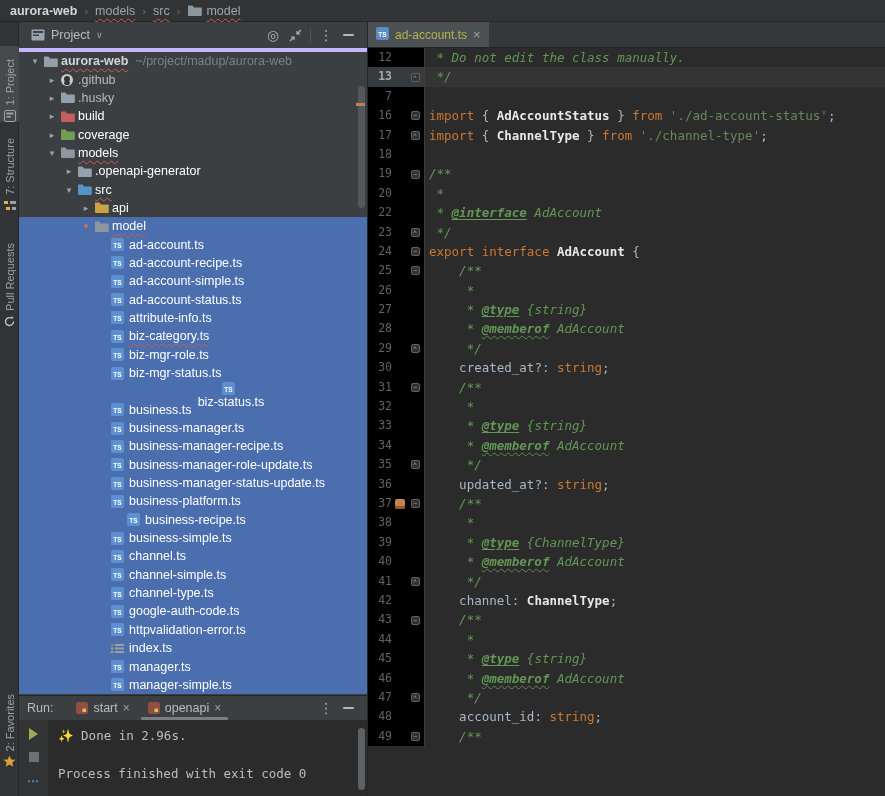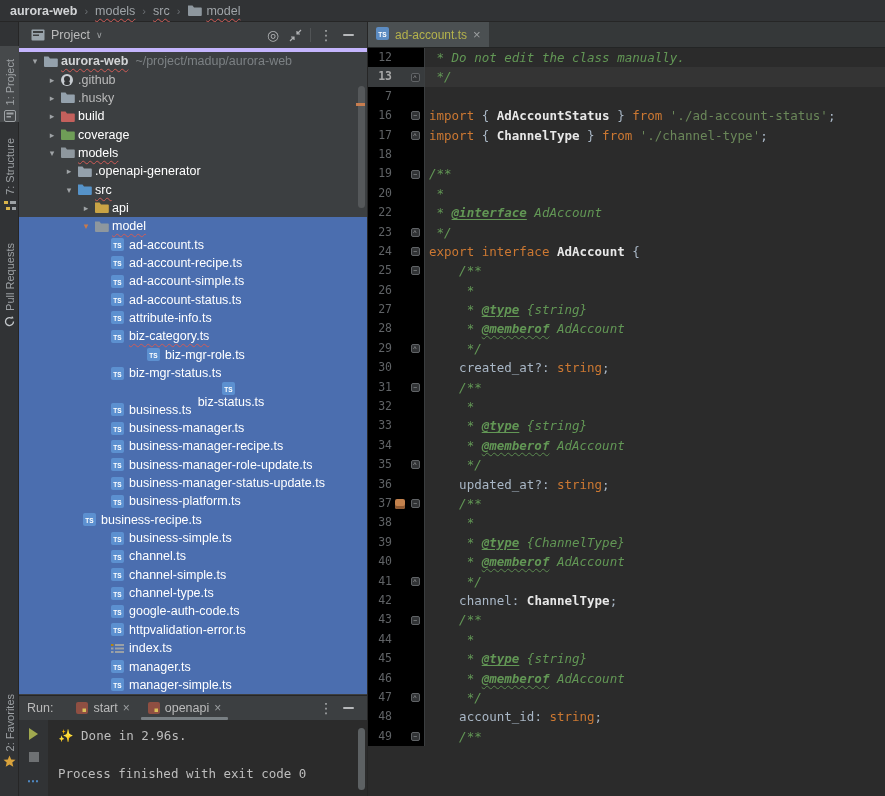--- a/index.html
+++ b/index.html
@@ -352,21 +352,21 @@
         <div class="t-row selected" style="padding-left: 76px;">
           <span class="t-chev"></span>
           <span class="t-ico">
             <svg width="13" height="13" viewBox="0 0 13 13">
               <rect width="13" height="13" rx="2" fill="#5f97d6" opacity="0.85"></rect>
               <text x="6.5" y="9.5" font-size="6.5" font-family="Liberation Sans" font-weight="bold" fill="#ffffff" text-anchor="middle">TS</text>
             </svg>
           </span>
           <span class="t-name c-white wavy-red">biz-category.ts</span>
         </div>
-        <div class="t-row selected" style="padding-left: 112px;">
+        <div class="t-row selected" style="padding-left: 76px;">
           <span class="t-chev"></span>
           <span class="t-ico">
             <svg width="13" height="13" viewBox="0 0 13 13">
               <rect width="13" height="13" rx="2" fill="#5f97d6" opacity="0.85"></rect>
               <text x="6.5" y="9.5" font-size="6.5" font-family="Liberation Sans" font-weight="bold" fill="#ffffff" text-anchor="middle">TS</text>
             </svg>
           </span>
           <span class="t-name c-white">biz-mgr-role.ts</span>
         </div>
         <div class="t-row selected" style="padding-left: 76px;">
@@ -442,21 +442,21 @@
         <div class="t-row selected" style="padding-left: 76px;">
           <span class="t-chev"></span>
           <span class="t-ico">
             <svg width="13" height="13" viewBox="0 0 13 13">
               <rect width="13" height="13" rx="2" fill="#5f97d6" opacity="0.85"></rect>
               <text x="6.5" y="9.5" font-size="6.5" font-family="Liberation Sans" font-weight="bold" fill="#ffffff" text-anchor="middle">TS</text>
             </svg>
           </span>
           <span class="t-name c-white">business-platform.ts</span>
         </div>
-        <div class="t-row selected" style="padding-left: 48px;">
+        <div class="t-row selected" style="padding-left: 92px;">
           <span class="t-chev"></span>
           <span class="t-ico">
             <svg width="13" height="13" viewBox="0 0 13 13">
               <rect width="13" height="13" rx="2" fill="#5f97d6" opacity="0.85"></rect>
               <text x="6.5" y="9.5" font-size="6.5" font-family="Liberation Sans" font-weight="bold" fill="#ffffff" text-anchor="middle">TS</text>
             </svg>
           </span>
           <span class="t-name c-white">business-recipe.ts</span>
         </div>
         <div class="t-row selected" style="padding-left: 76px;">

